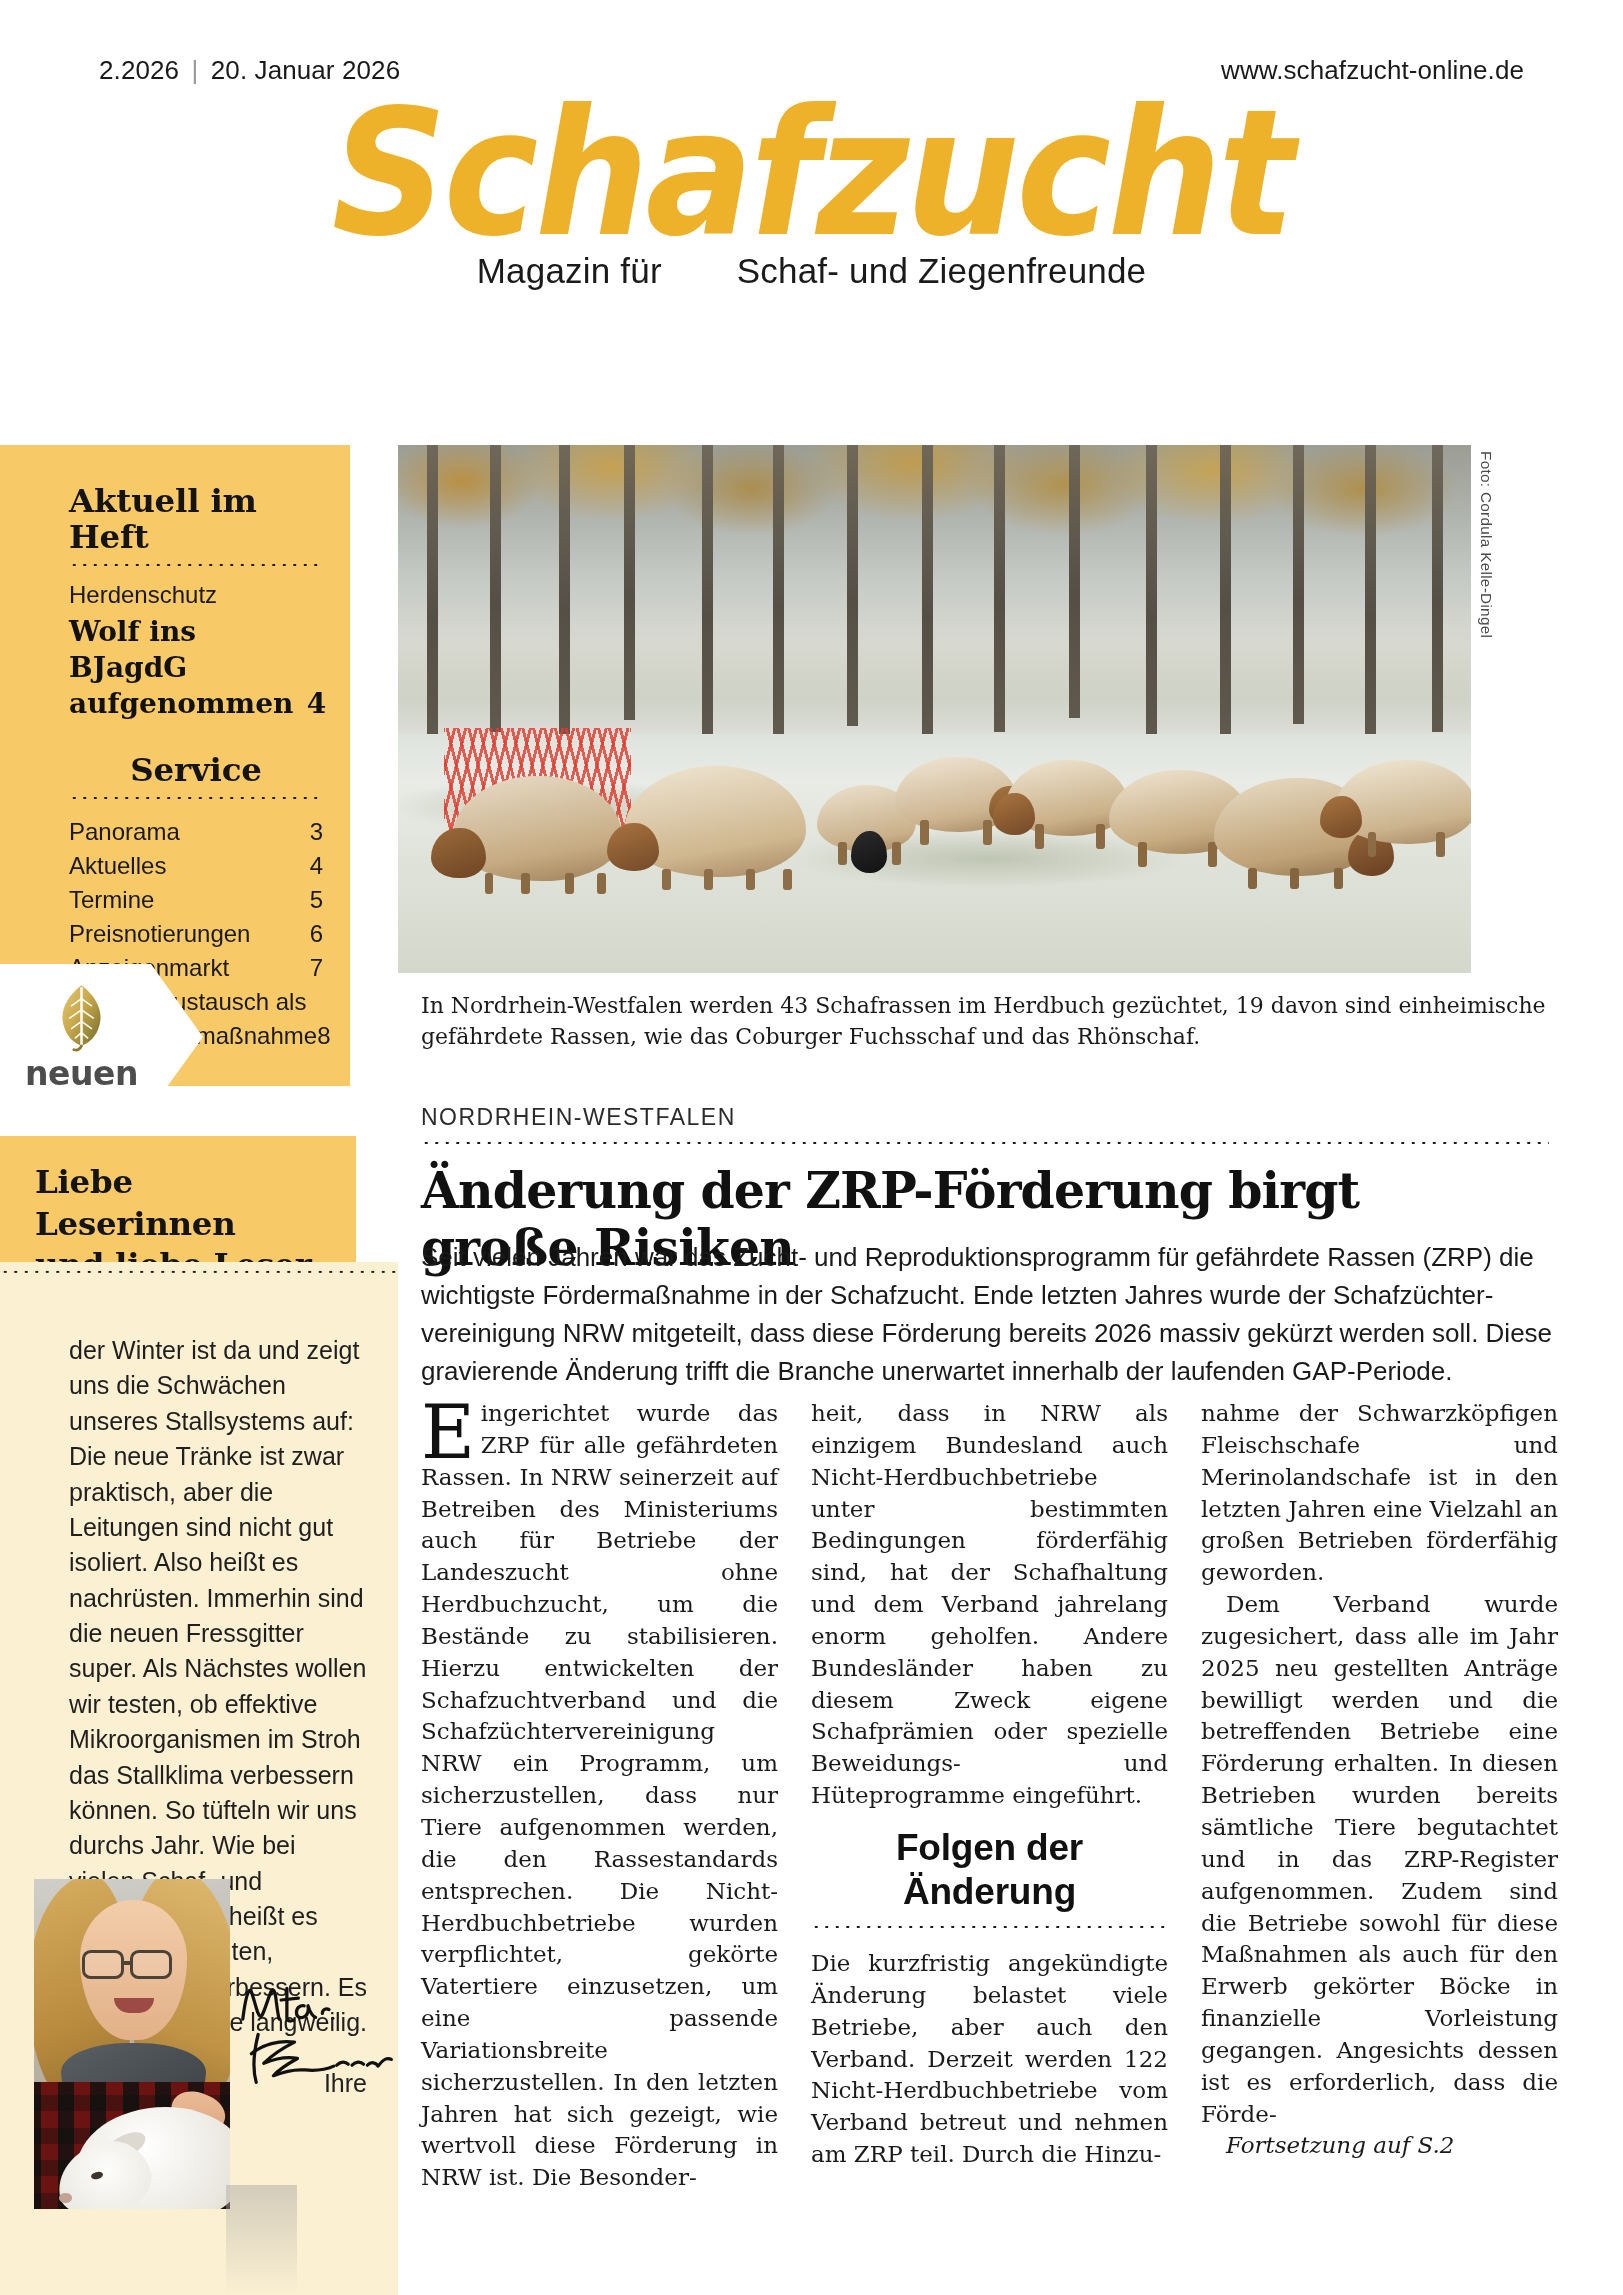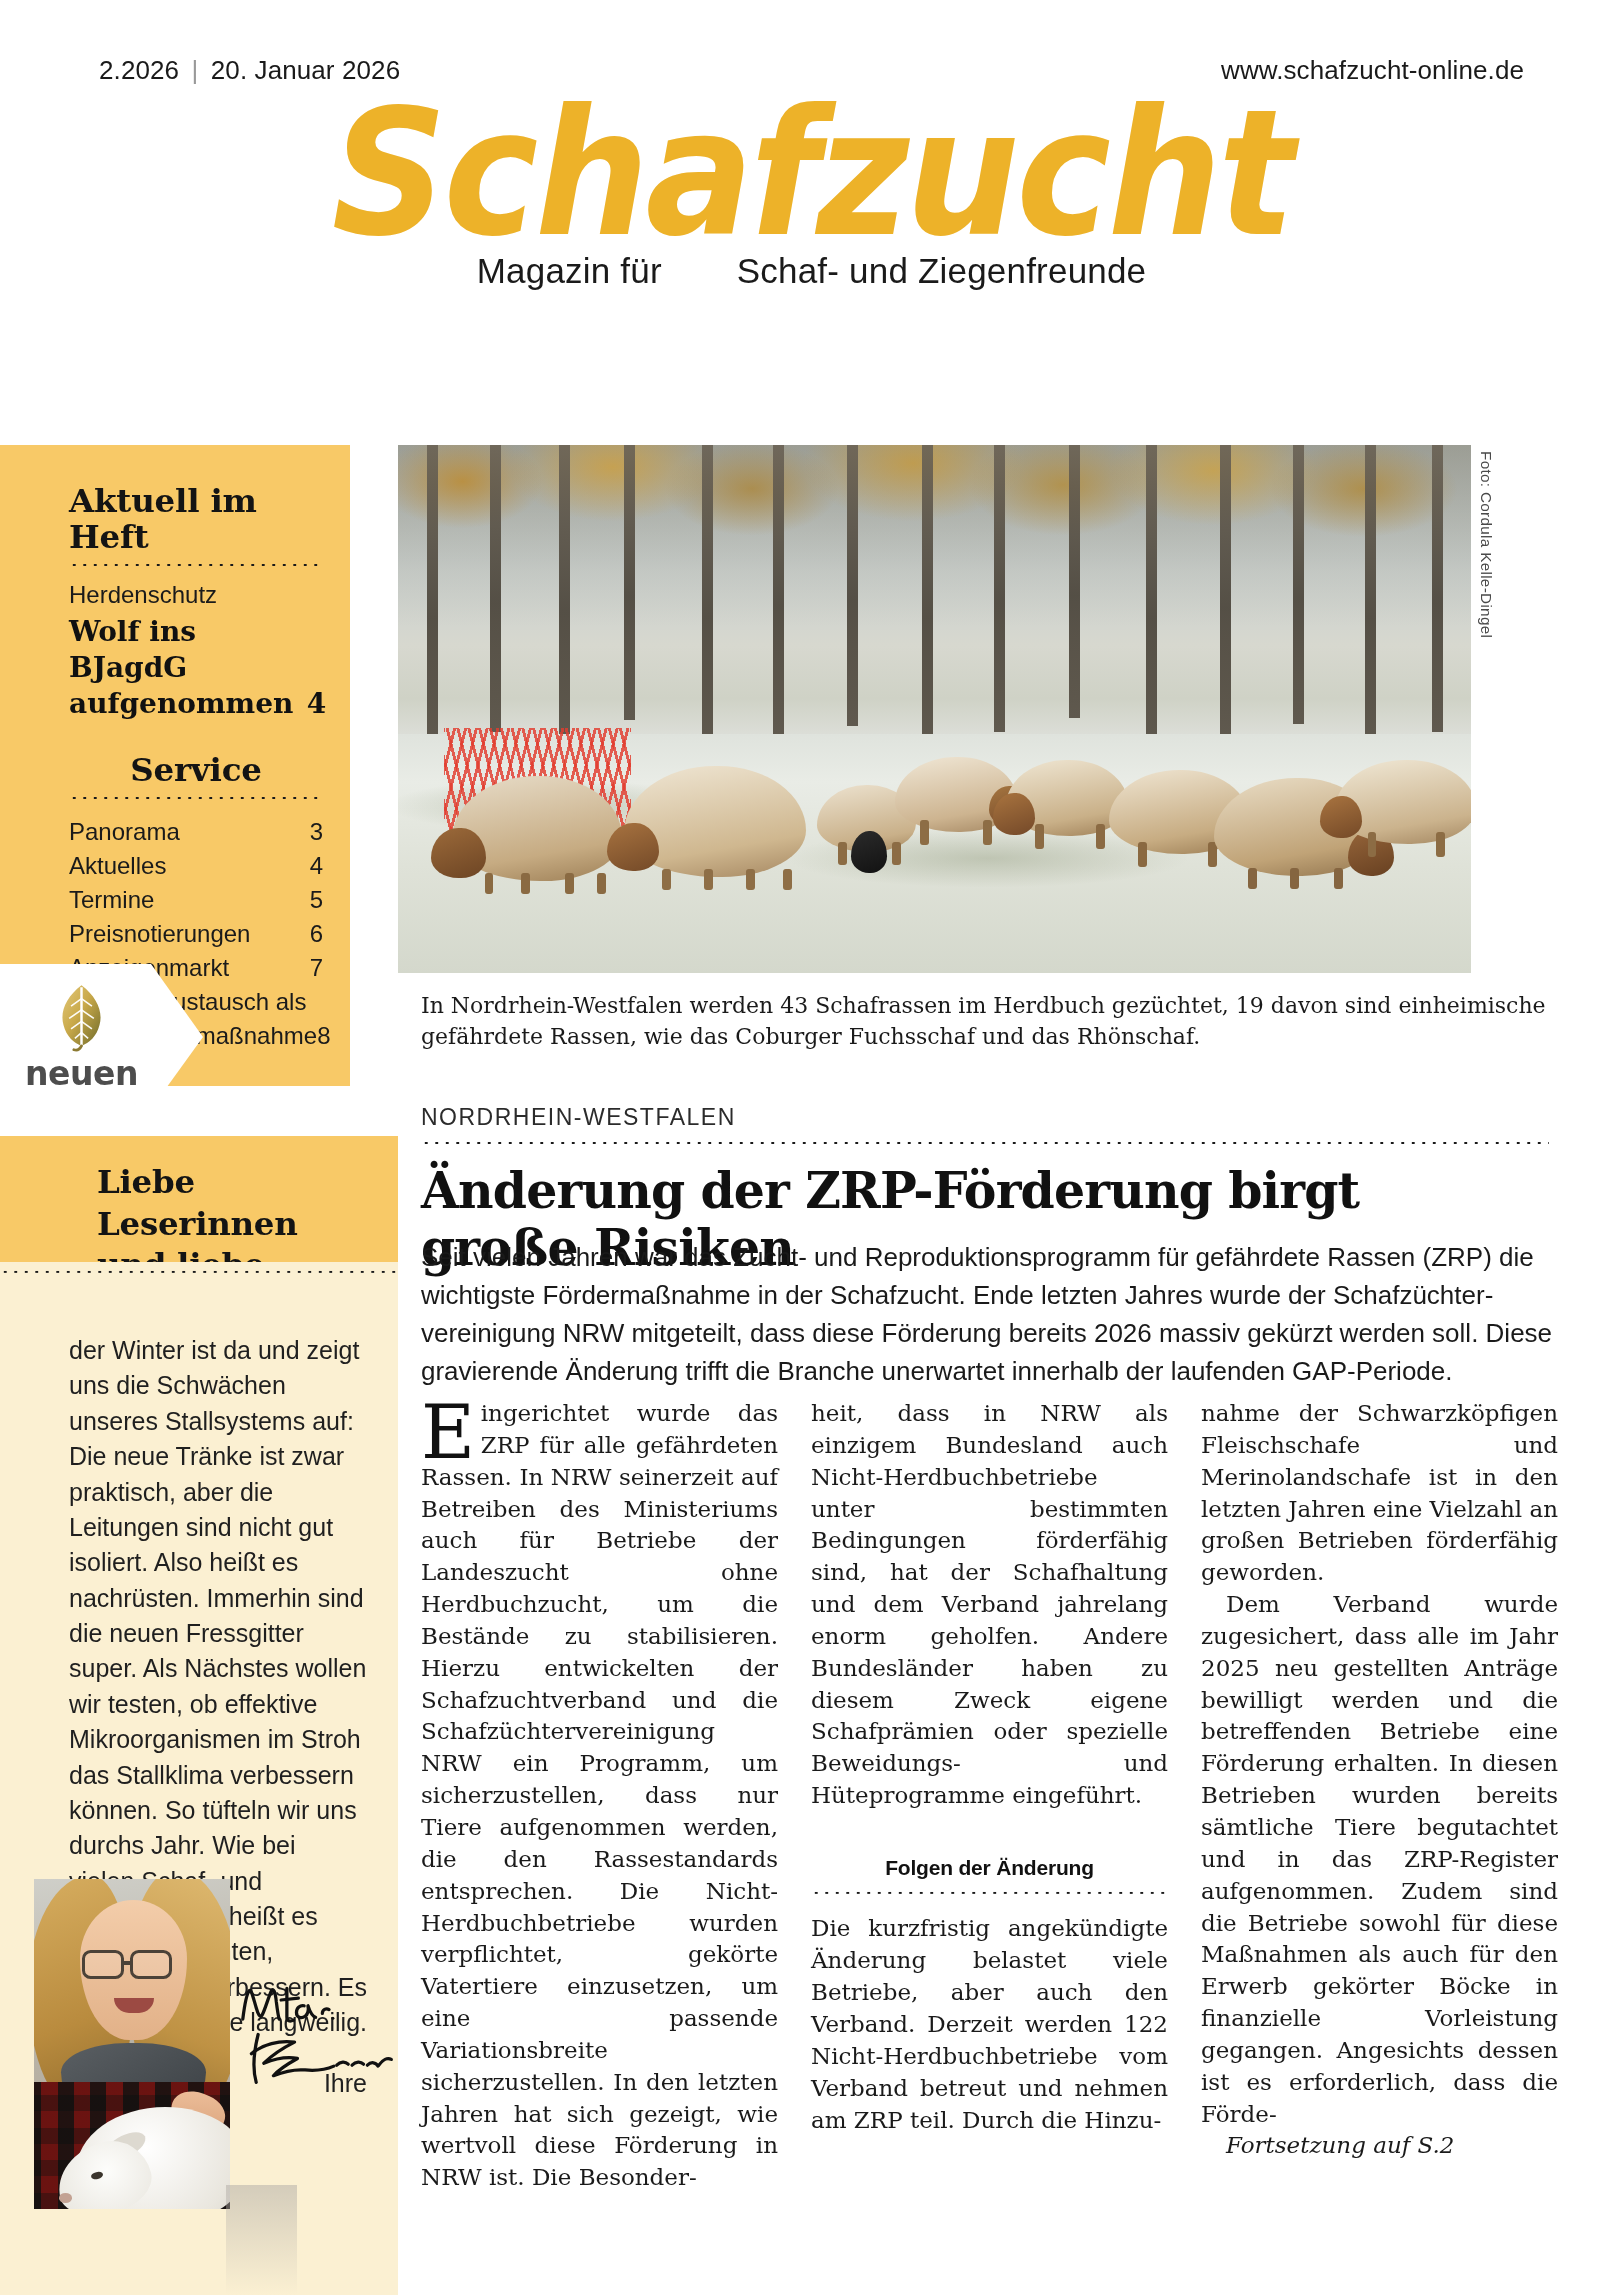--- a/index.html
+++ b/index.html
@@ -165,23 +165,23 @@
     color: #4d4d4d;
     letter-spacing: -0.4px;
     line-height: 1;
   }
 
   
   .edit-head {
     position: absolute;
     left: 0;
     top: 1136px;
-    width: 398px;
+    width: 356px;
     background: #F8C967;
-    padding: 25px 29px 21px 97px;
+    padding: 25px 29px 21px 35px;
   }
   .edit-head-txt {
     font-family: "DejaVu Serif", serif;
     font-weight: bold;
     font-size: 32.5px;
     line-height: 1.28;
     color: #141414;
     letter-spacing: -0.3px;
   }
 
@@ -417,24 +417,24 @@
     font-size: 74px;
     line-height: 0.78;
     padding: 5.7px 5.7px 0 0;
     font-weight: normal;
     color: #111;
   }
 
   .subhead {
     font-family: "Liberation Sans", sans-serif;
     font-weight: bold;
-    font-size: 21px;
+    font-size: 37px;
     color: #111;
     text-align: center;
-    margin: 43px 0 0 0;
+    margin: 14px 0 0 0;
     line-height: 1.2;
     letter-spacing: -0.2px;
   }
   .subhead-rule {
     height: 3.8px;
     margin: 10.5px 0 19px 0;
     background-image: radial-gradient(circle, #1a1a1a 1.2px, transparent 1.4px);
     background-size: 10.5px 3.8px;
     background-repeat: repeat-x;
   }

